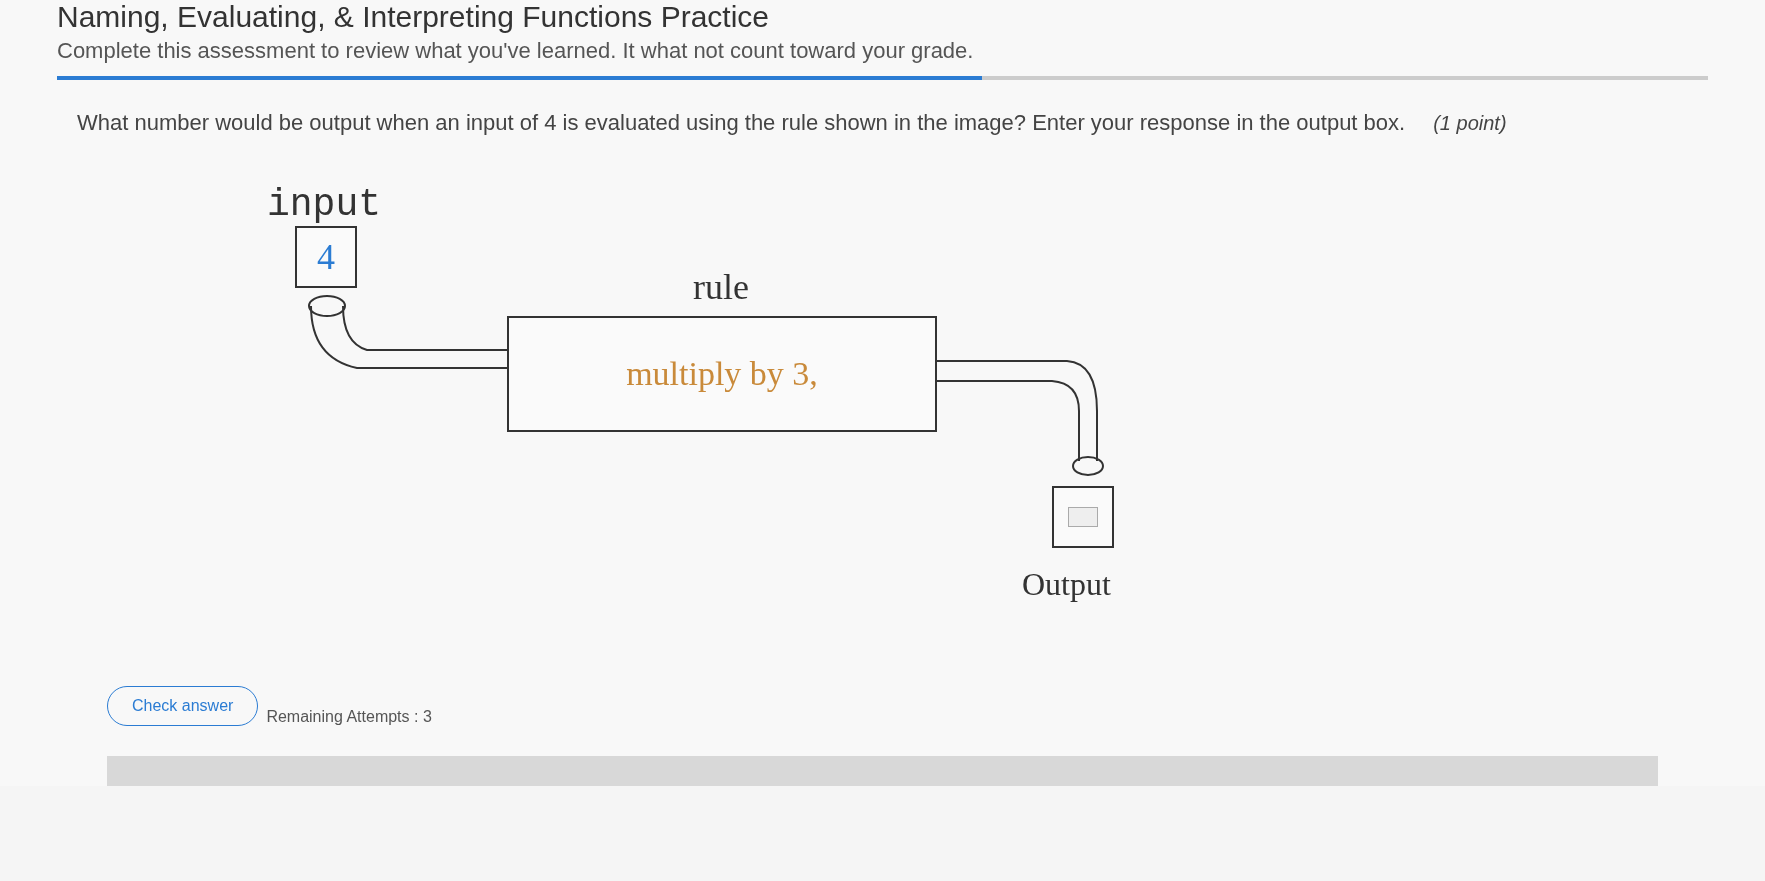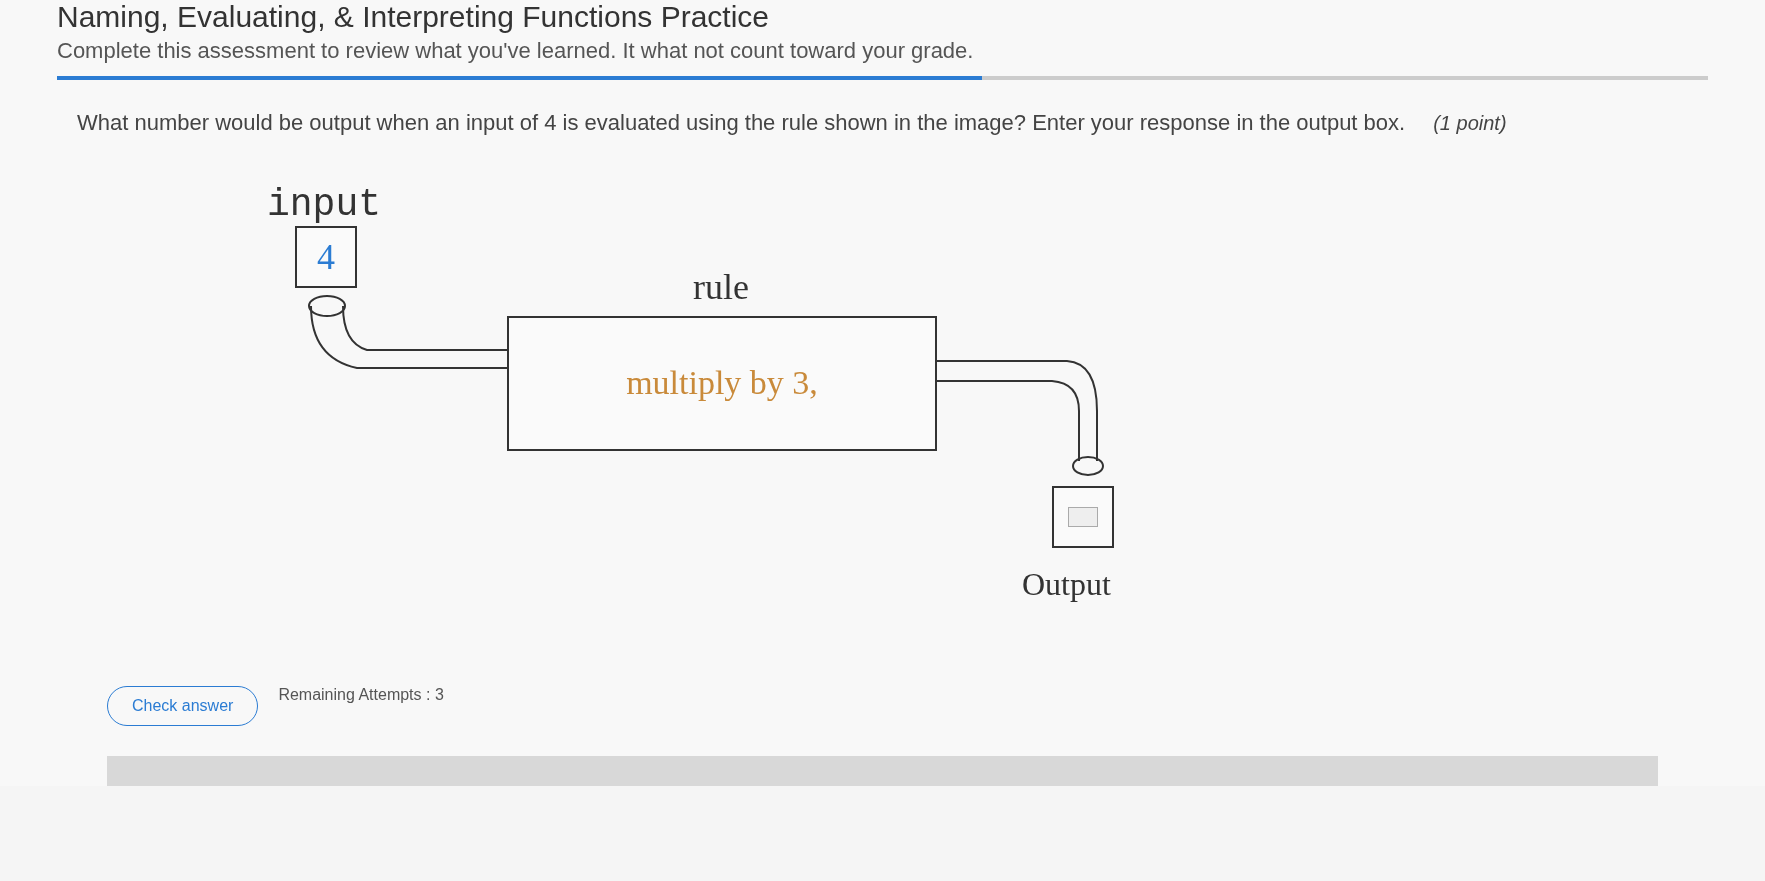--- a/index.html
+++ b/index.html
@@ -96,21 +96,21 @@
       top: 100px;
       font-size: 36px;
       color: #333;
       font-family: Georgia, serif;
     }
     .rule-box {
       position: absolute;
       left: 340px;
       top: 150px;
       width: 430px;
-      height: 135px;
+      height: 116px;
       border: 2px solid #333;
       background: #fafafa;
       display: flex;
       flex-direction: column;
       align-items: center;
       justify-content: center;
       font-size: 34px;
       color: #c98a3a;
       font-family: Georgia, serif;
       line-height: 1.3;
@@ -144,22 +144,22 @@
       font-family: Georgia, serif;
     }
     .pipe {
       position: absolute;
       stroke: #333;
       stroke-width: 2;
       fill: none;
     }
     .footer {
       display: flex;
-      align-items: flex-start;
-      gap: 20px;
+      align-items: flex-end;
+      gap: 8px;
       padding-left: 50px;
       padding-top: 20px;
       padding-bottom: 30px;
     }
     .check-btn {
       border: 1.5px solid #2b7cd3;
       background: transparent;
       color: #2b7cd3;
       padding: 10px 24px;
       border-radius: 24px;

